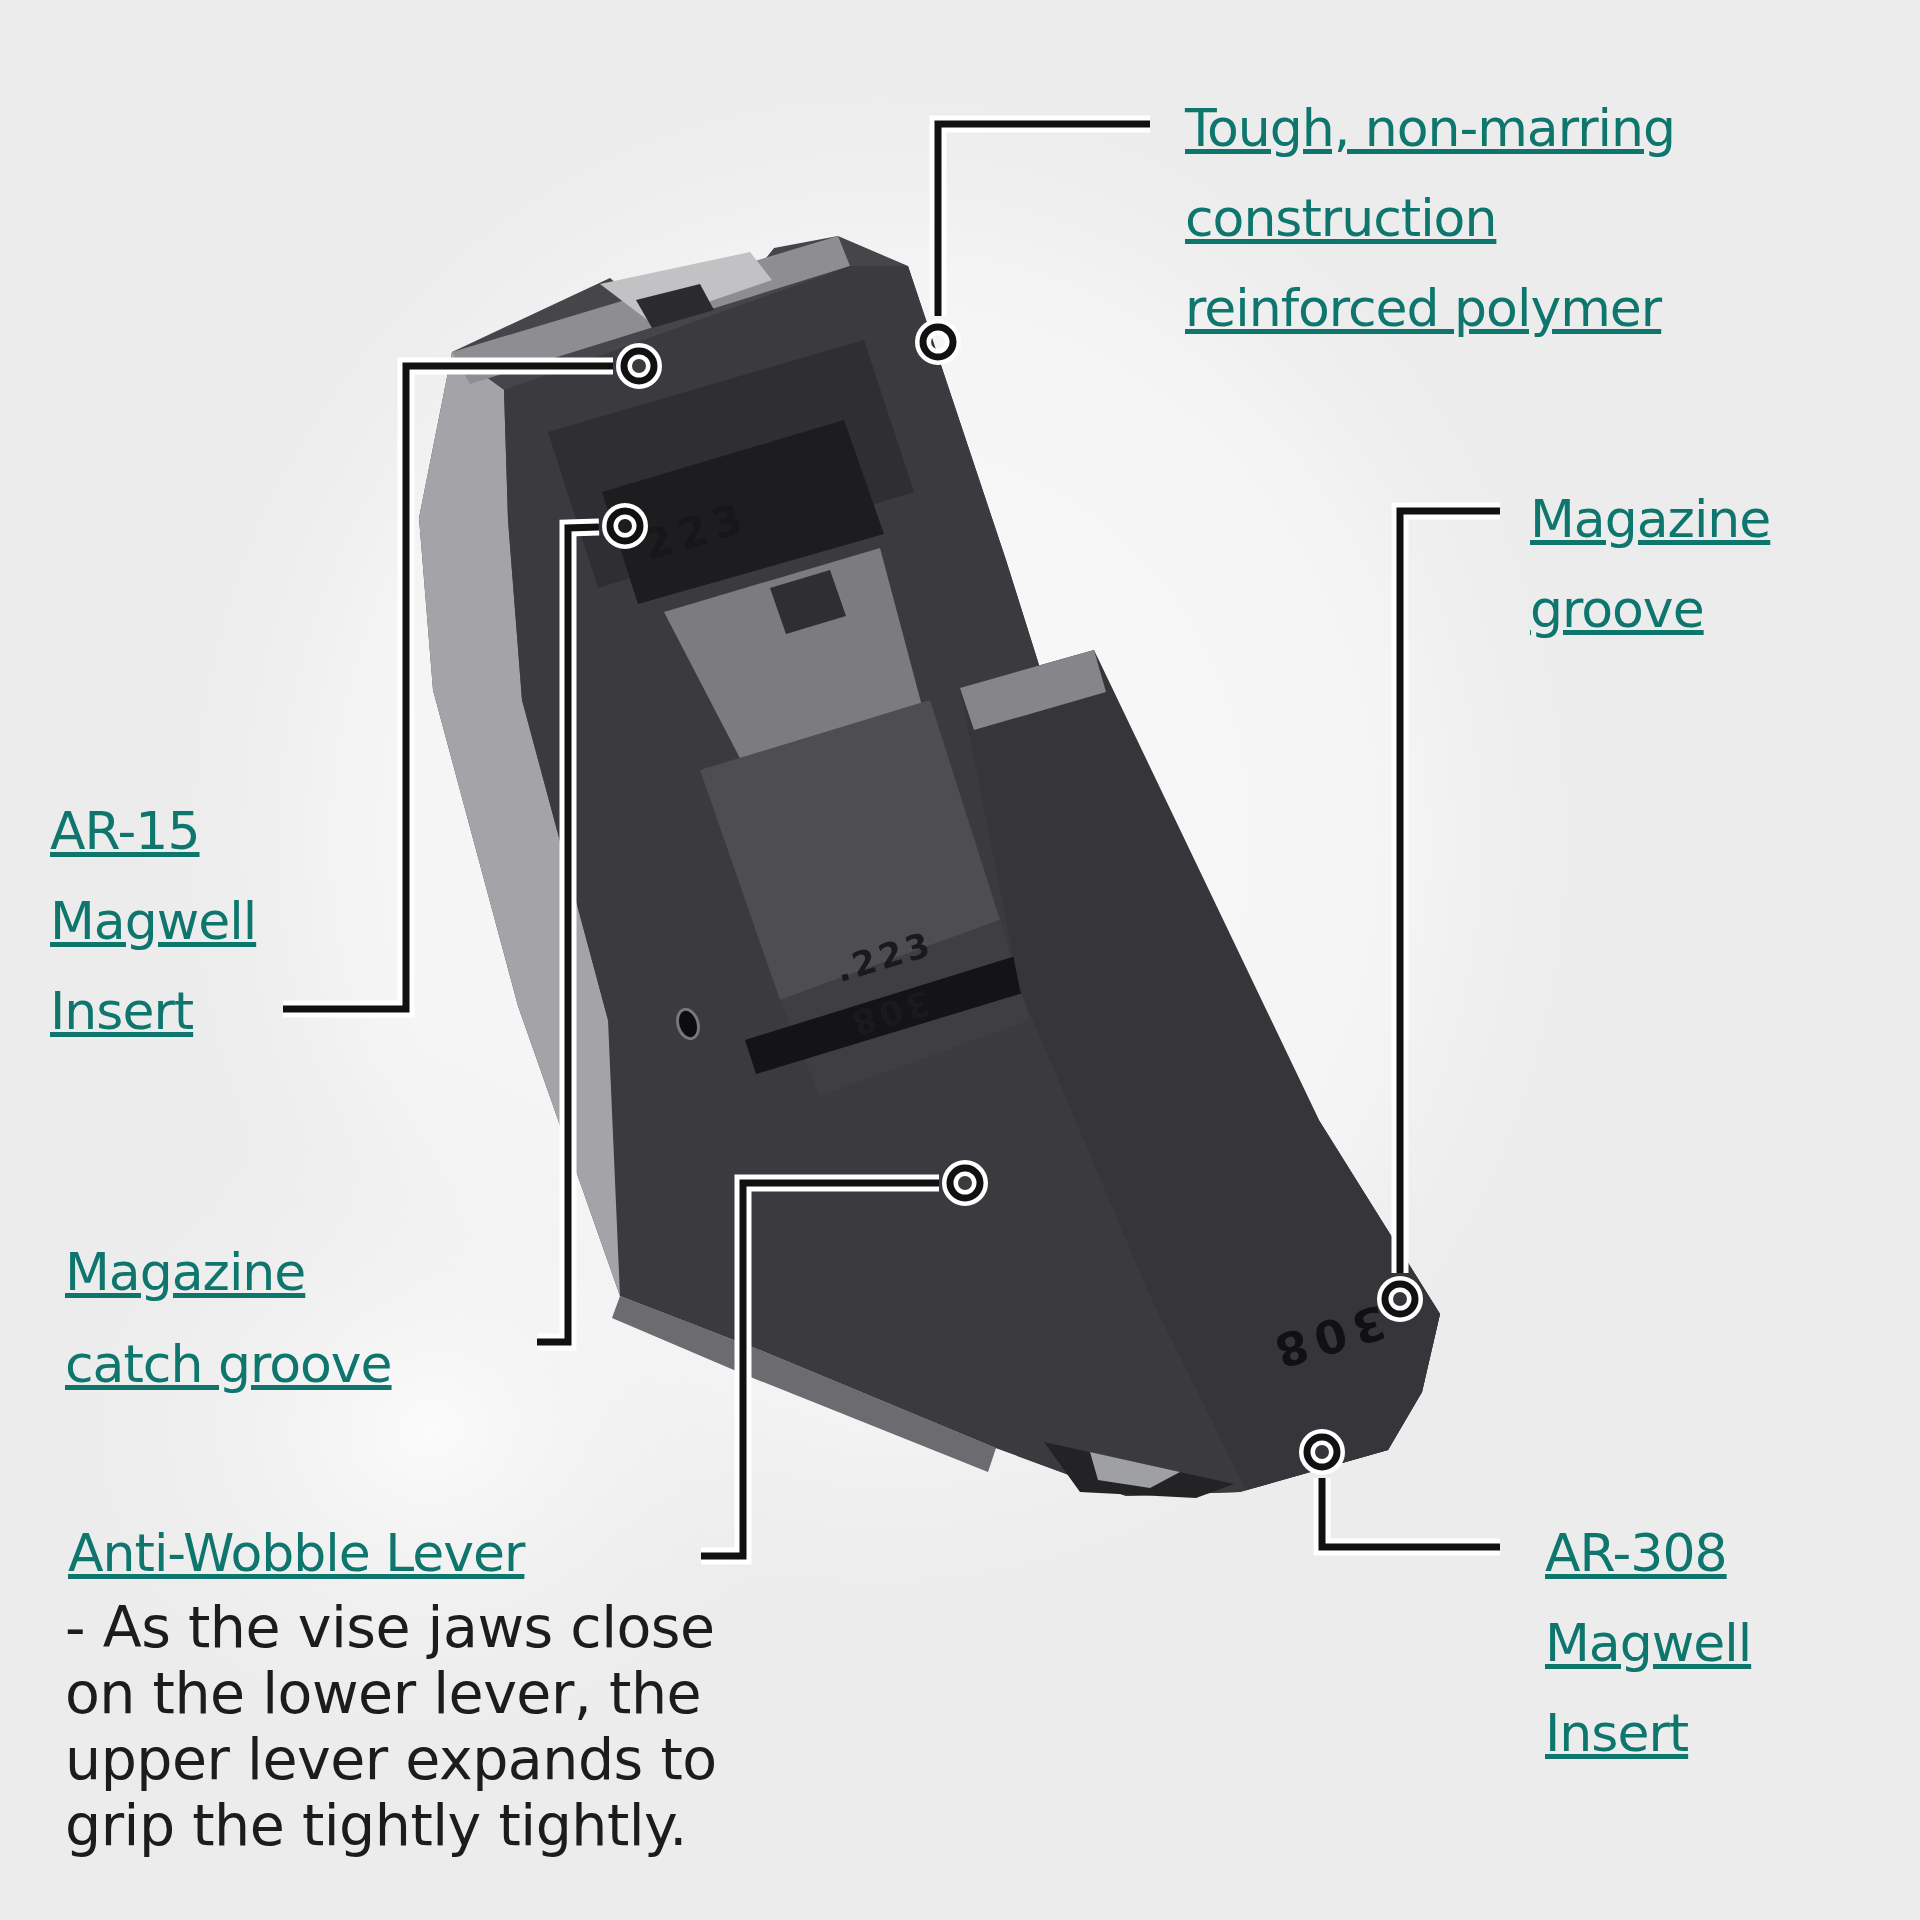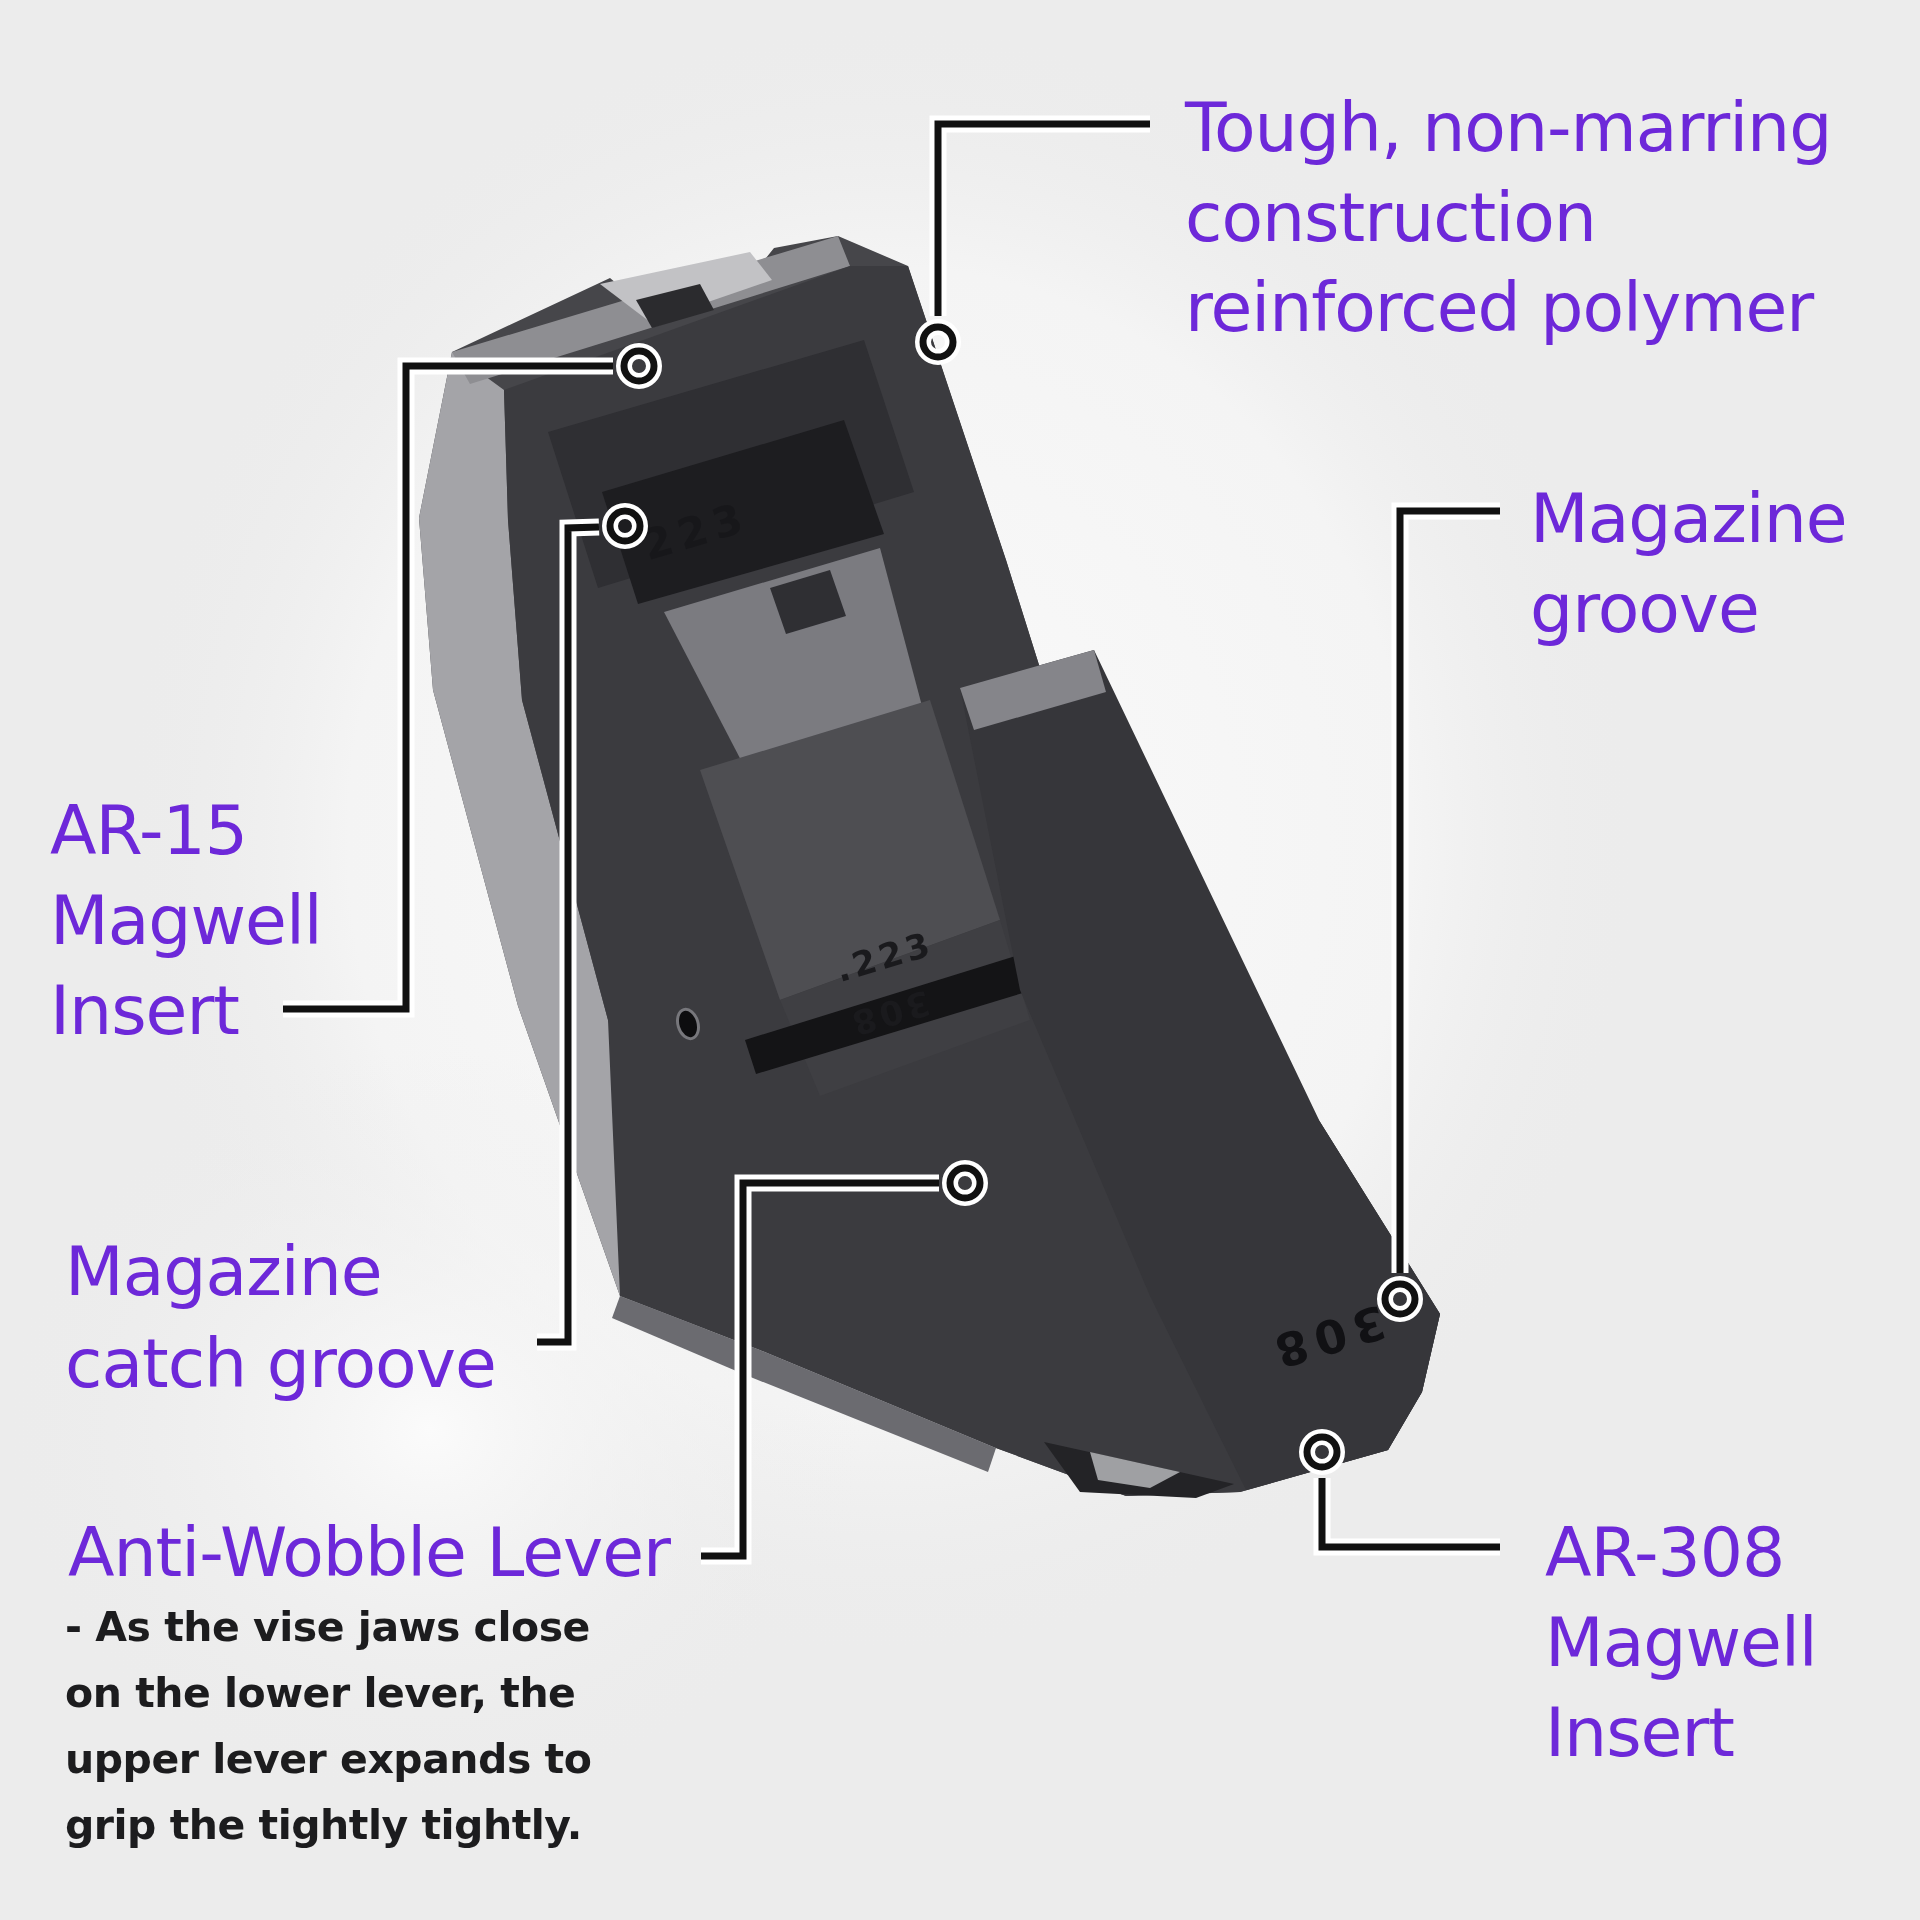--- a/index.html
+++ b/index.html
@@ -7,29 +7,29 @@
     position:relative;
     width:1920px;height:1920px;
     background:#ececec;
     overflow:hidden;
     font-family:"DejaVu Sans","Liberation Sans",sans-serif;
     color:#1c1c1e;
   }
   .art{position:absolute;left:0;top:0;z-index:1;}
   .label{
     position:absolute;z-index:2;
-    font-size:68px;line-height:90px;
+    font-size:52px;line-height:90px;
     font-weight:500;letter-spacing:-1px;
-    white-space:nowrap;color:#6d28d9;
+    white-space:nowrap;color:#0f766e;text-decoration:underline;
   }
   .label .ln{display:block;}
   .label-body{
     position:absolute;z-index:2;
-    font-size:41px;line-height:66px;
-    font-weight:700;letter-spacing:-0.5px;
+    font-size:57px;line-height:66px;
+    font-weight:400;letter-spacing:-0.5px;
     white-space:nowrap;color:#1c1c1e;
   }
 </style>
 </head>
 <body>
 
 <div class="canvas">
 
   <svg class="art" width="1920" height="1920" viewBox="0 0 1920 1920">
     <defs>

